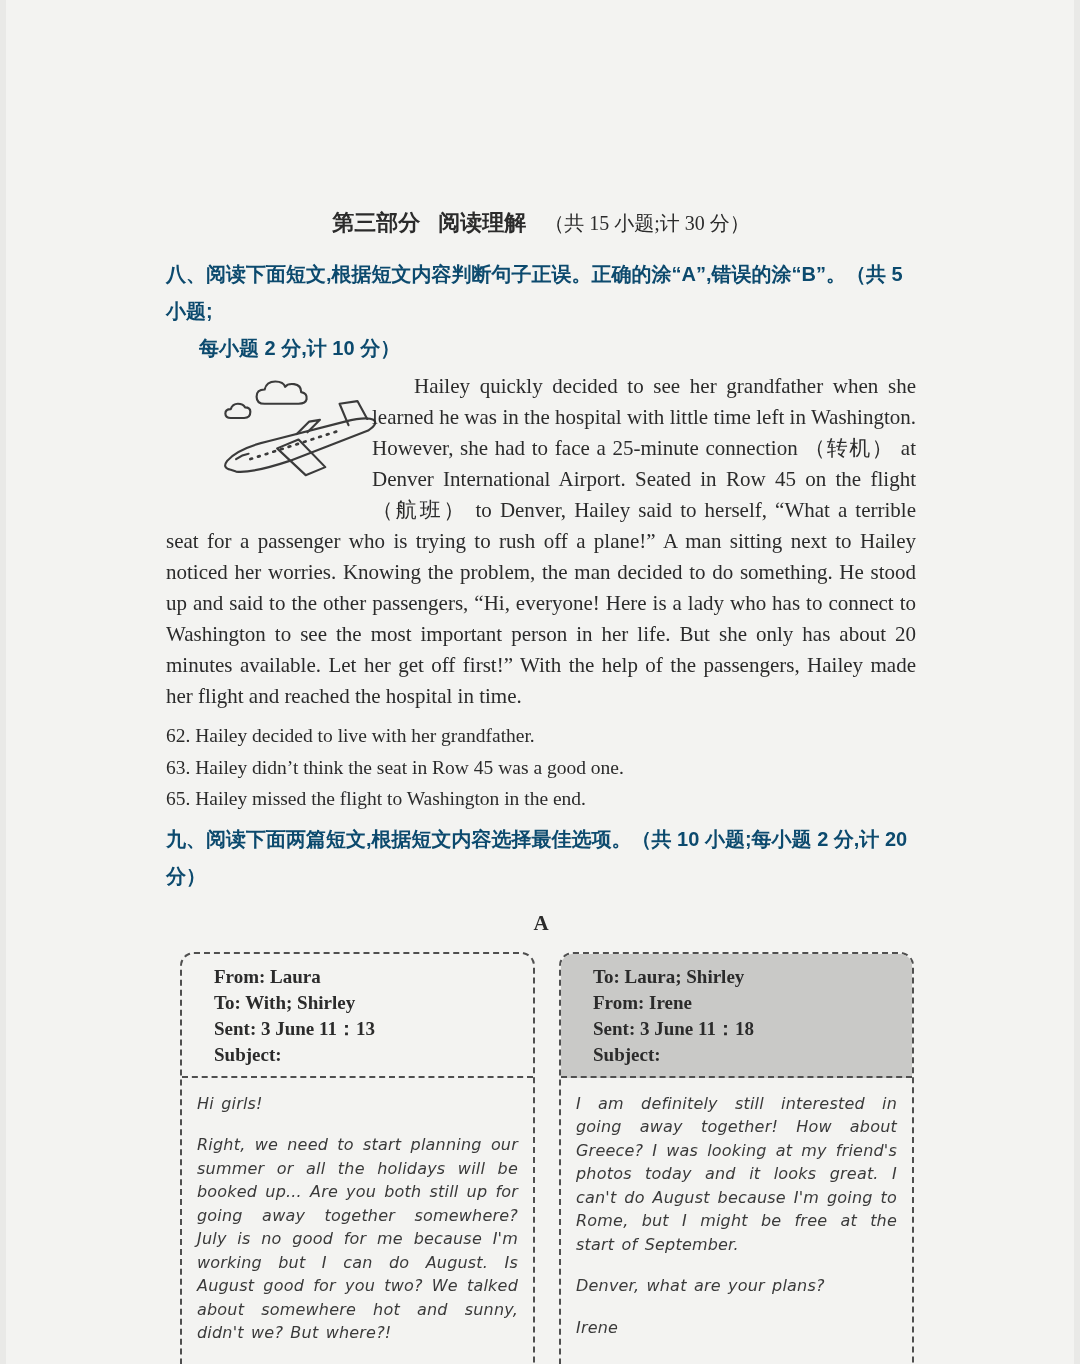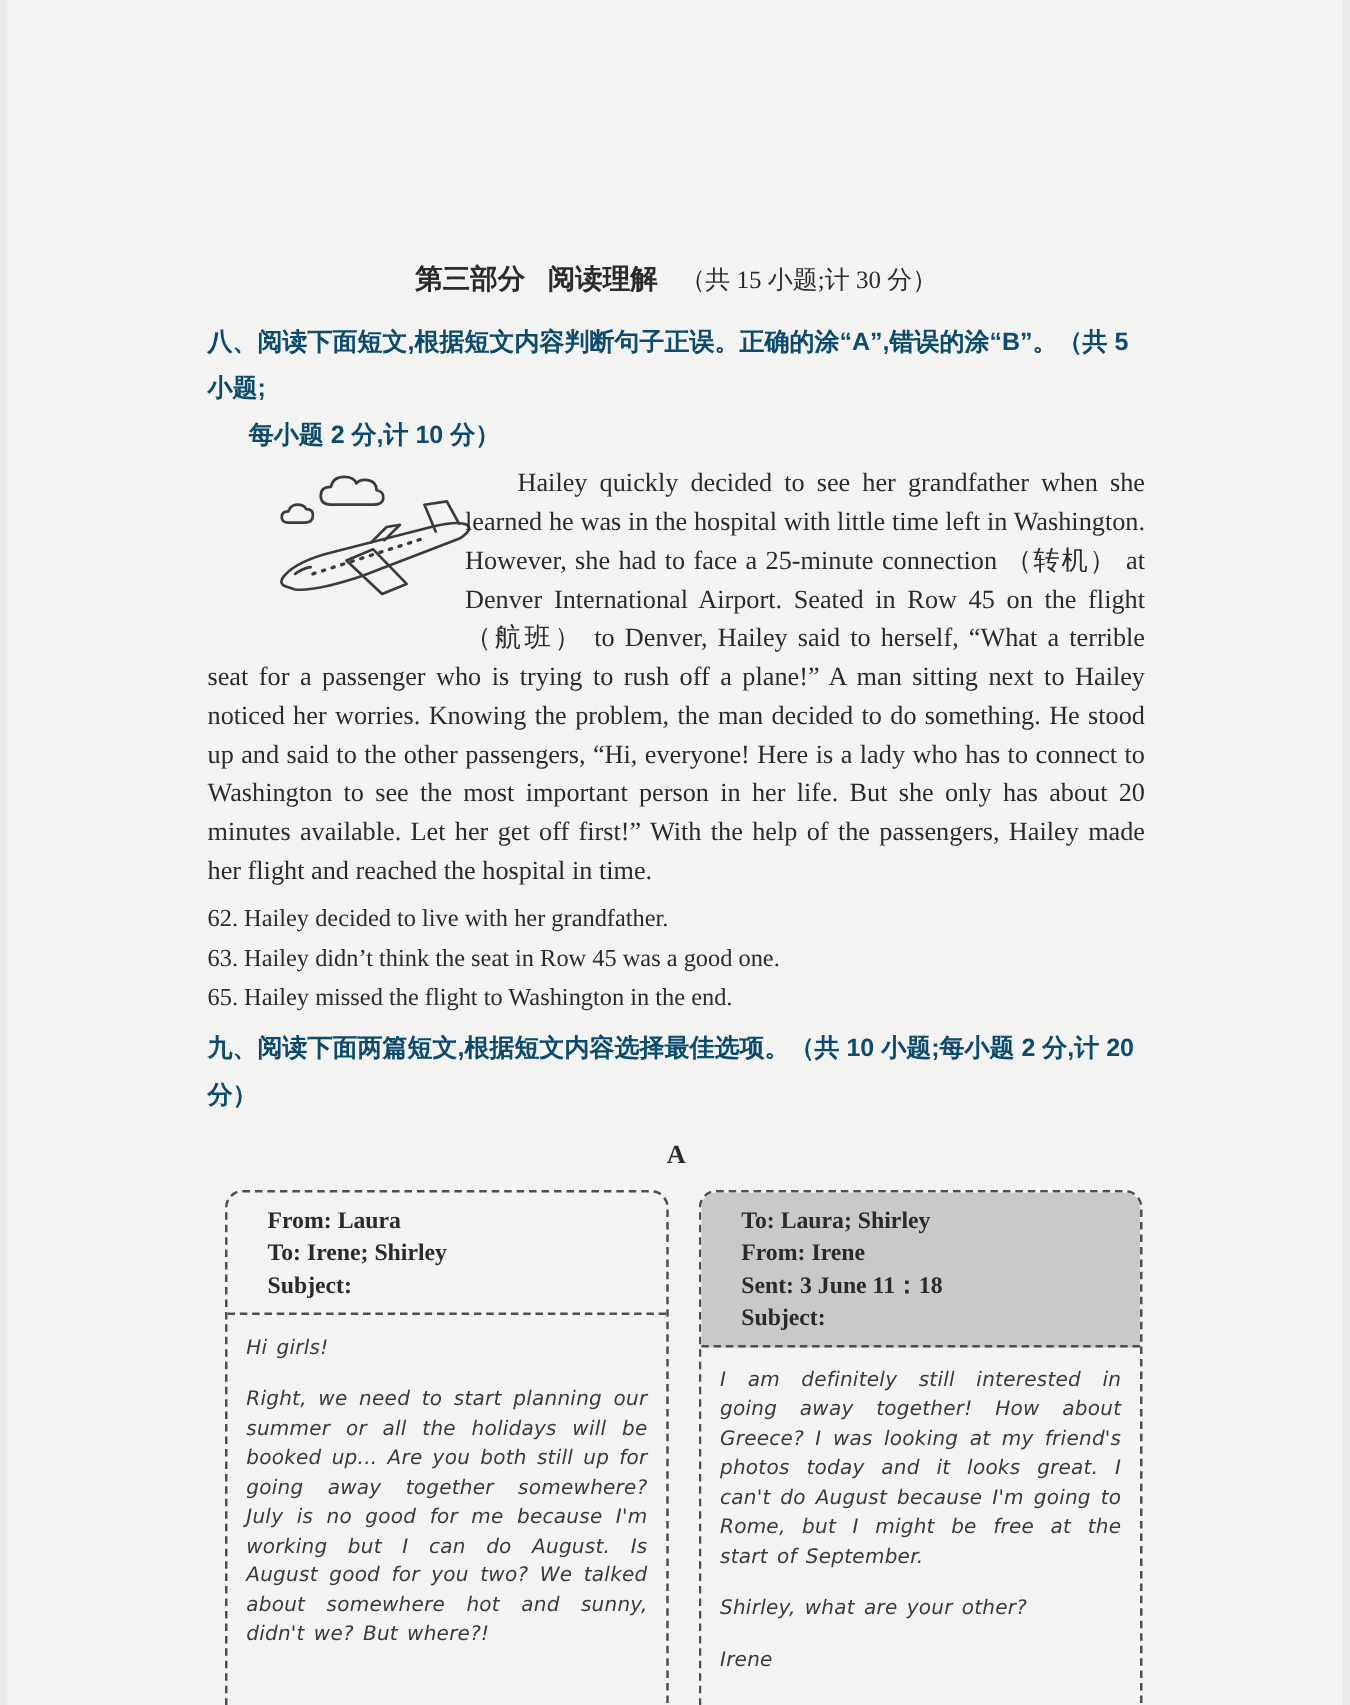--- a/index.html
+++ b/index.html
@@ -98,40 +98,41 @@
 
     <div class="sec-heading sec9">九、阅读下面两篇短文,根据短文内容选择最佳选项。（共 10 小题;每小题 2 分,计 20 分）</div>
 
     <div class="passage-label">A</div>
 
     <div class="emails">
 
       <div class="email-card">
         <div class="email-header">
           <div class="eh-row"><span>From:</span> <span>Laura</span></div>
-          <div class="eh-row"><span>To:</span> <span>Irene; Shirley</span></div>
+          <div class="eh-row"><span>To:</span> <span>With; Shirley</span></div>
+          <div class="eh-row"><span>Sent:</span> <span>3 June 11：13</span></div>
           <div class="eh-row"><span>Subject:</span></div>
         </div>
         <div class="email-body">
           <p>Hi girls!</p>
           <p>Right, we need to start planning our summer or all the holidays will be booked up... Are you both still up for going away together somewhere? July is no good for me because I'm working but I can do August. Is August good for you two? We talked about somewhere hot and sunny, didn't we? But where?!</p>
 
         </div>
       </div>
 
       <div class="email-card shaded">
         <div class="email-header">
           <div class="eh-row"><span>To:</span> <span>Laura; Shirley</span></div>
           <div class="eh-row"><span>From:</span> <span>Irene</span></div>
           <div class="eh-row"><span>Sent:</span> <span>3 June 11：18</span></div>
           <div class="eh-row"><span>Subject:</span></div>
         </div>
         <div class="email-body">
           <p>I am definitely still interested in going away together! How about Greece? I was looking at my friend's photos today and it looks great. I can't do August because I'm going to Rome, but I might be free at the start of September.</p>
-          <p>Shirley, what are your other?</p>
+          <p>Denver, what are your plans?</p>
           <p class="sig">Irene</p>
         </div>
       </div>
 
     </div>
 
   </div>
 </div>
 
 </body></html>

